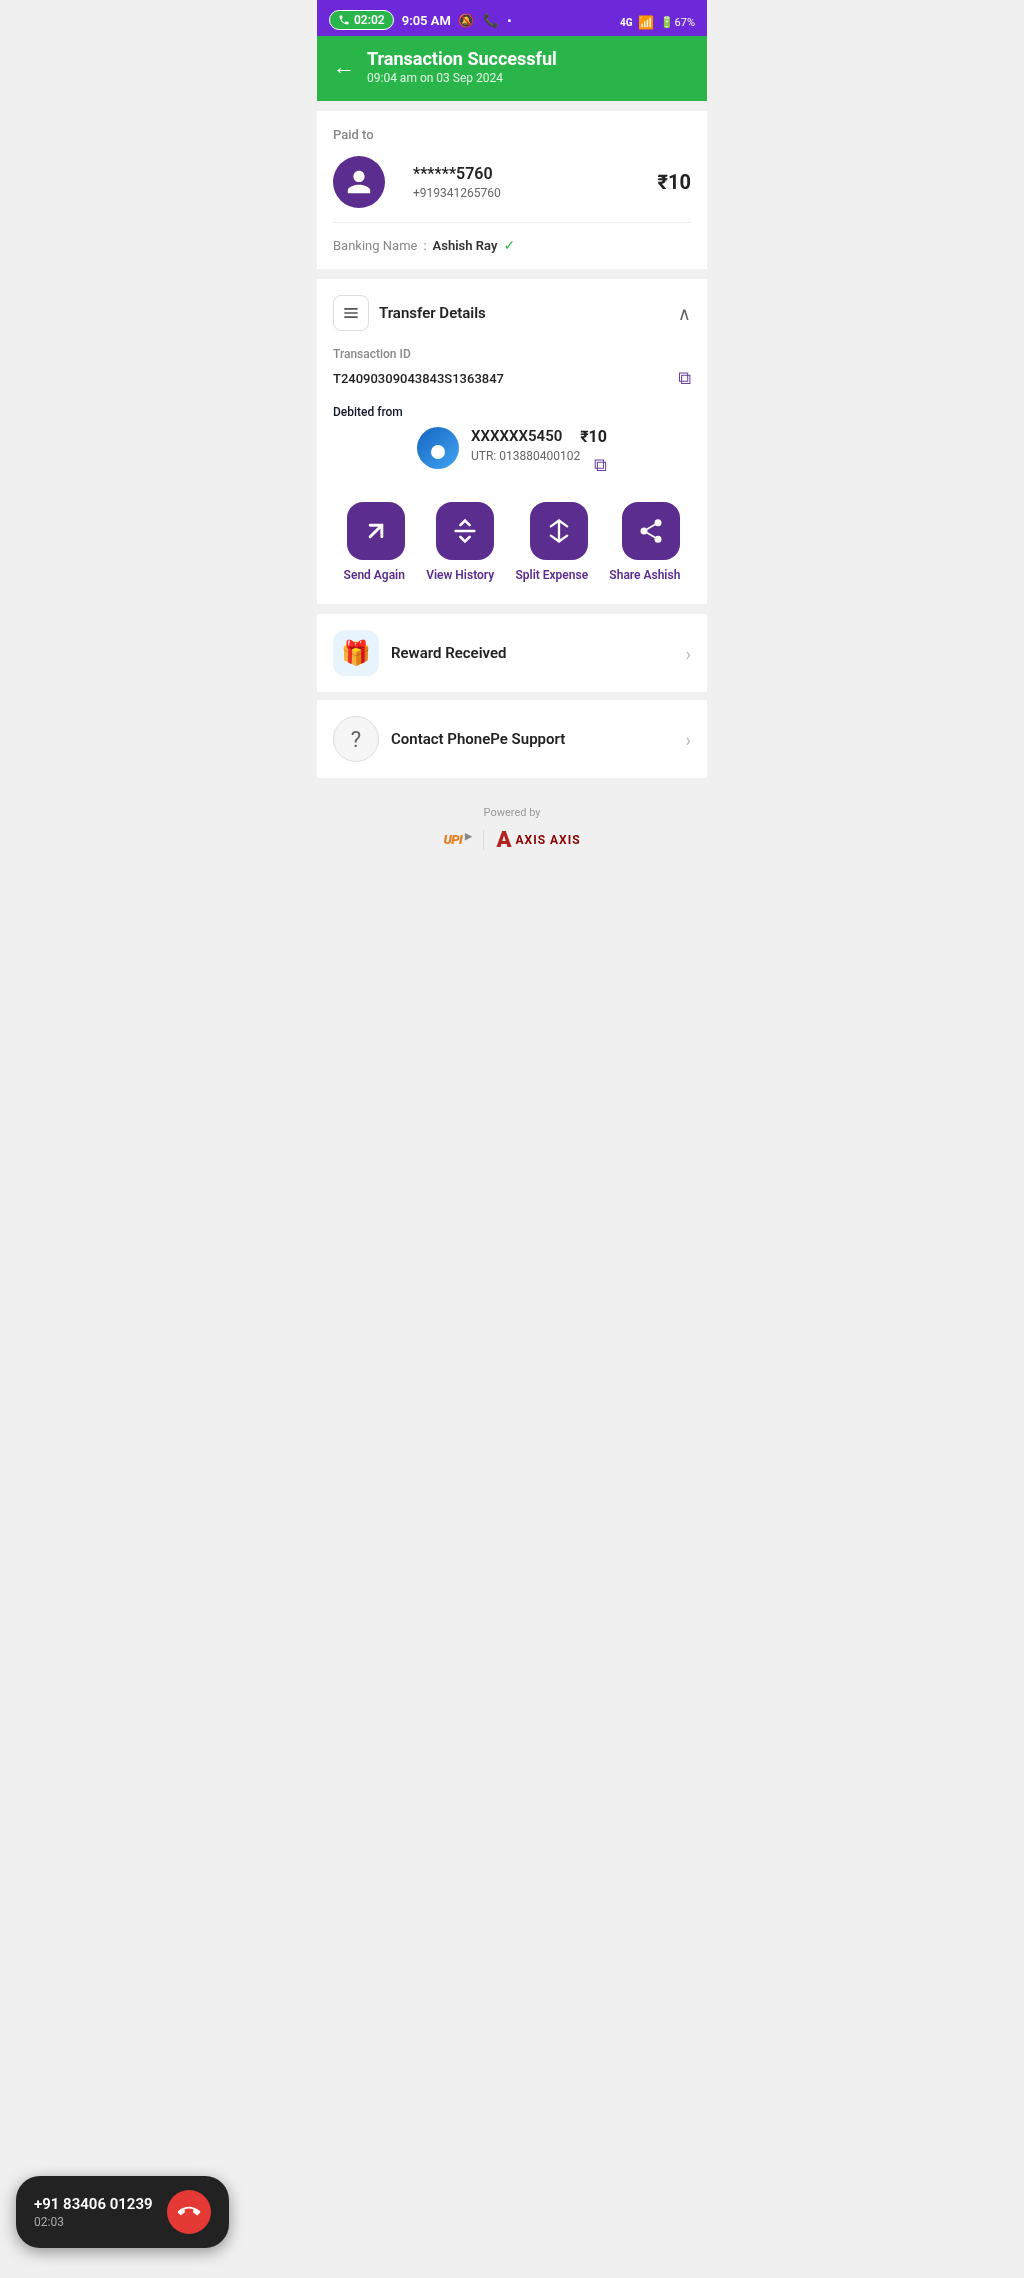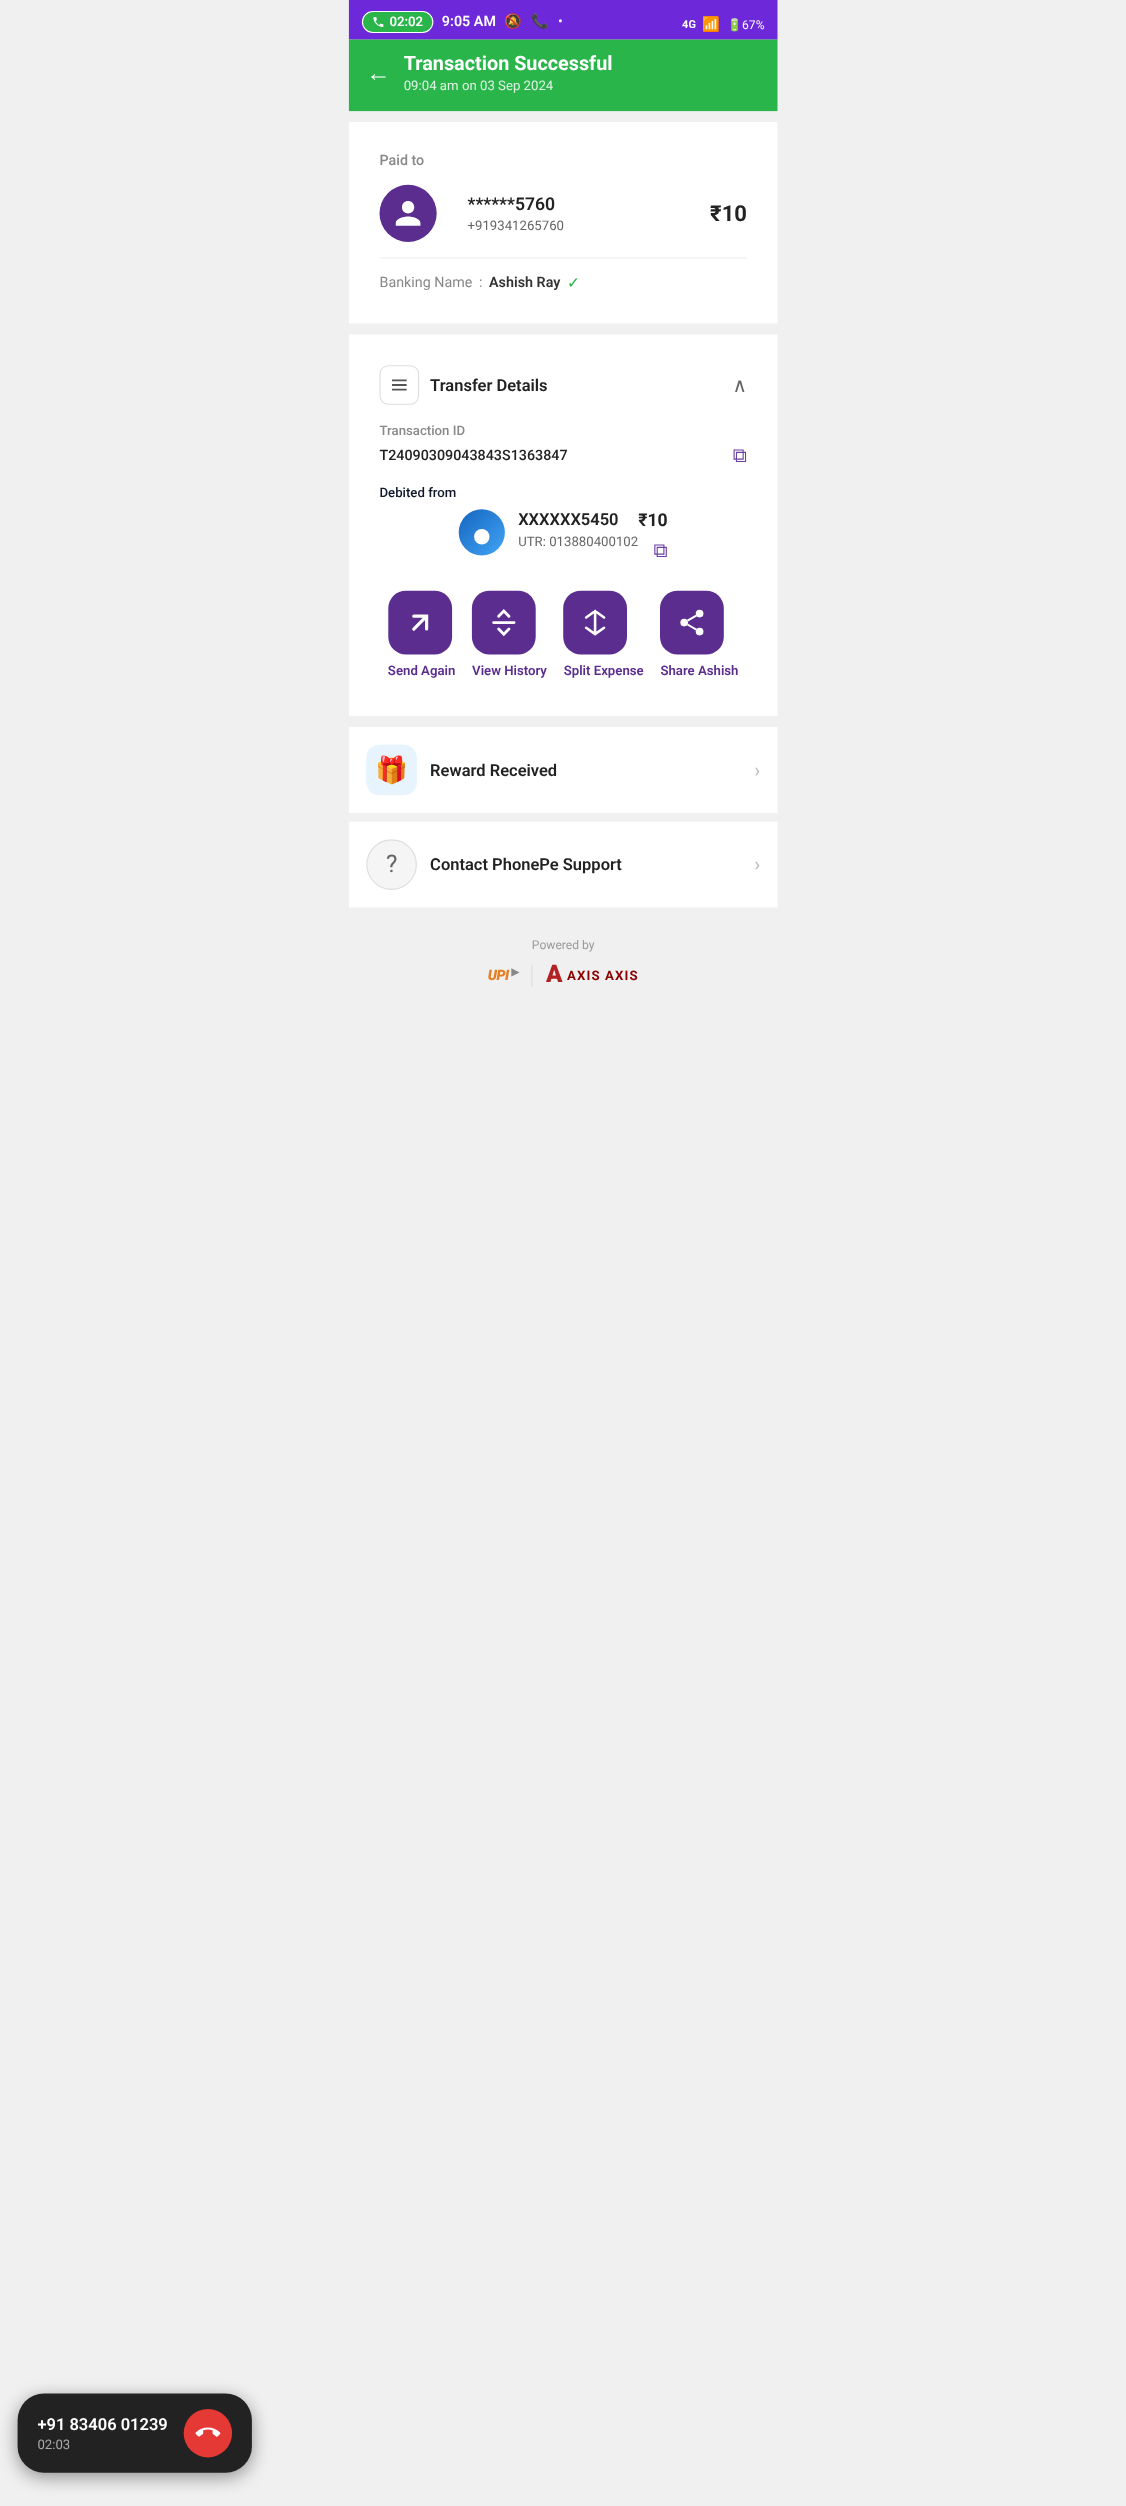--- a/index.html
+++ b/index.html
@@ -75,21 +75,21 @@
     .header-text p {
       color: rgba(255,255,255,0.85);
       font-size: 12px;
       margin-top: 2px;
     }
 
     
     .card {
       background: #fff;
       margin: 10px 0;
-      padding: 28px;
+      padding: 16px;
     }
 
     .paid-to-label {
       font-size: 13px;
       color: #888;
       font-weight: 500;
       margin-bottom: 14px;
     }
 
     .recipient-row {
@@ -274,21 +274,21 @@
     
     .actions-row {
       display: flex;
       justify-content: space-around;
       padding: 10px 0 6px;
       margin-top: 16px;
     }
     .action-btn {
       display: flex;
       flex-direction: column;
-      align-items: flex-start;
+      align-items: flex-end;
       gap: 8px;
       cursor: pointer;
     }
     .action-circle {
       width: 58px;
       height: 58px;
       border-radius: 16px;
       background: #5b2d8e;
       display: flex;
       align-items: center;

